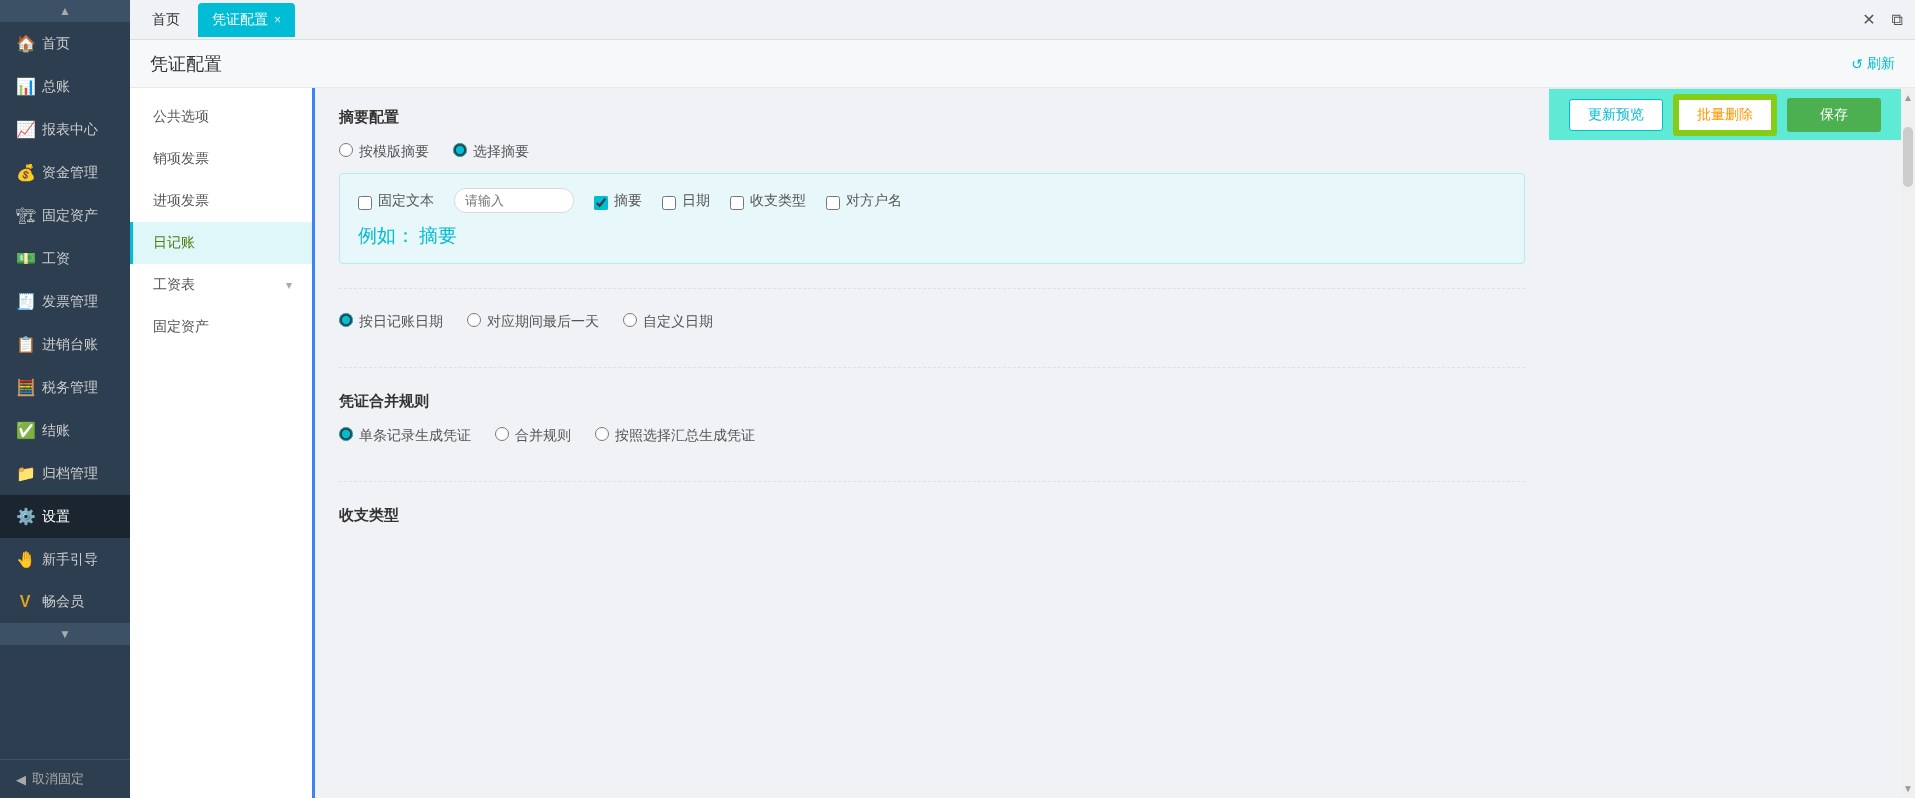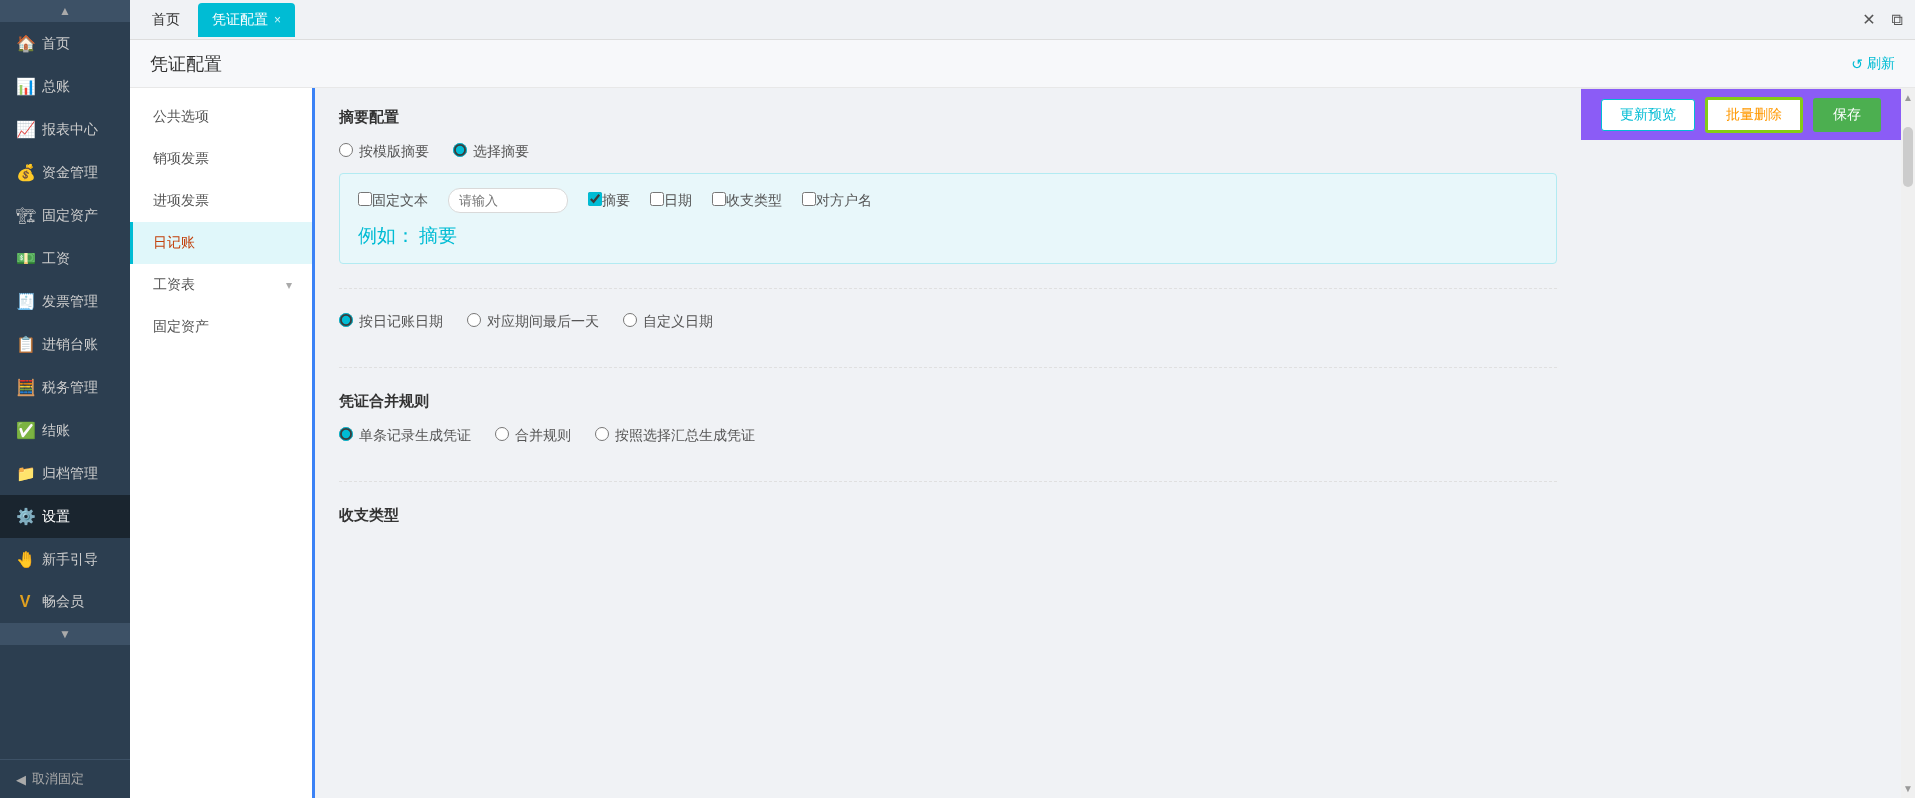--- a/index.html
+++ b/index.html
@@ -146,21 +146,21 @@
       cursor: pointer;
       color: #555;
       font-size: 14px;
       border-left: 3px solid transparent;
       display: flex;
       align-items: center;
       justify-content: space-between;
     }
     .left-nav-item.active {
       background: #e0f7fa;
-      color: #c2410c;
+      color: #4d7c0f;
       border-left-color: #00bcd4;
     }
     .left-nav-item .chevron { color: #aaa; font-size: 12px; }
 
     
     .right-content {
       flex: 1;
       overflow-y: auto;
       padding: 0;
       position: relative;
@@ -219,21 +219,22 @@
       margin-top: 4px;
     }
     .checkbox-row {
       display: flex;
       align-items: center;
       gap: 20px;
       margin-bottom: 10px;
     }
     .checkbox-item {
       display: flex;
-      align-items: flex-start;
+      align-items: flex-end;
+      gap: 6px;
       cursor: pointer;
       color: #555;
     }
     .checkbox-item input[type="checkbox"] {
       accent-color: #00bcd4;
       cursor: pointer;
       width: 14px;
       height: 14px;
     }
     .fixed-text-input {
@@ -246,21 +247,21 @@
       color: #999;
       background: #fff;
     }
     .example-text {
       color: #00bcd4;
       font-size: 19px;
     }
 
     
     .bottom-action-bar {
-      background: #8b5cf6;
+      background: #5eead4;
       border-top: 1px solid #e8e8e8;
       padding: 10px 20px;
       display: flex;
       gap: 10px;
       align-items: center;
       height: 52px;
     }
     .btn {
       padding: 6px 18px;
       border-radius: 3px;
@@ -268,28 +269,28 @@
       cursor: pointer;
       font-size: 14px;
     }
     .btn-outline {
       background: #fff;
       border: 1px solid #00bcd4;
       color: #00bcd4;
     }
     .btn-outline-danger {
       background: #fff;
-      border: 3px solid #84cc16;
+      border: 6px solid #84cc16;
       color: #ff9800;
     }
     .btn-primary {
       background: #4caf50;
       color: #fff;
       border: none;
-      padding: 8px 20px;
+      padding: 8px 33px;
     }
 
     
     .right-content::-webkit-scrollbar { width: 6px; }
     .right-content::-webkit-scrollbar-thumb { background: #ccc; border-radius: 3px; }
     .page-wrapper::-webkit-scrollbar { width: 6px; }
     .page-wrapper::-webkit-scrollbar-thumb { background: #ccc; border-radius: 3px; }
 
     
     .scrollbar-track {

